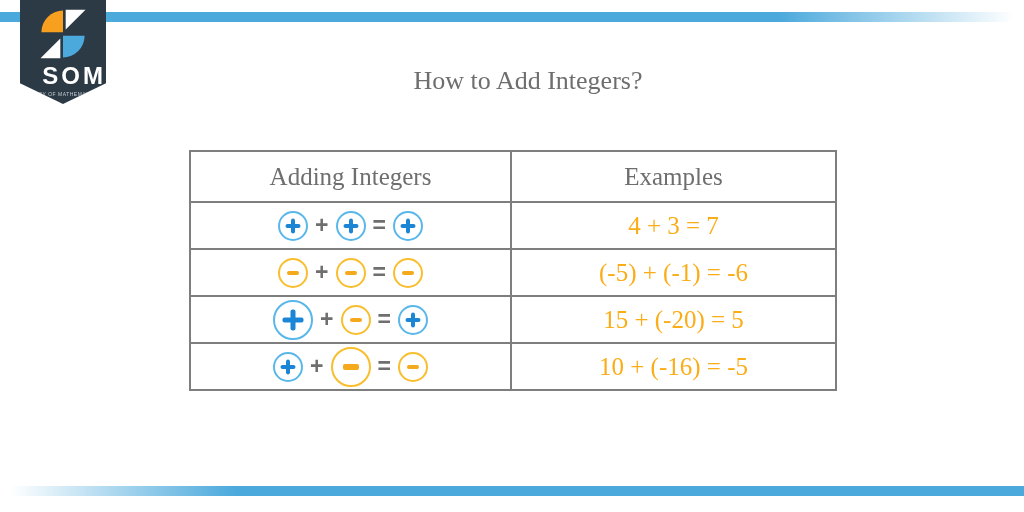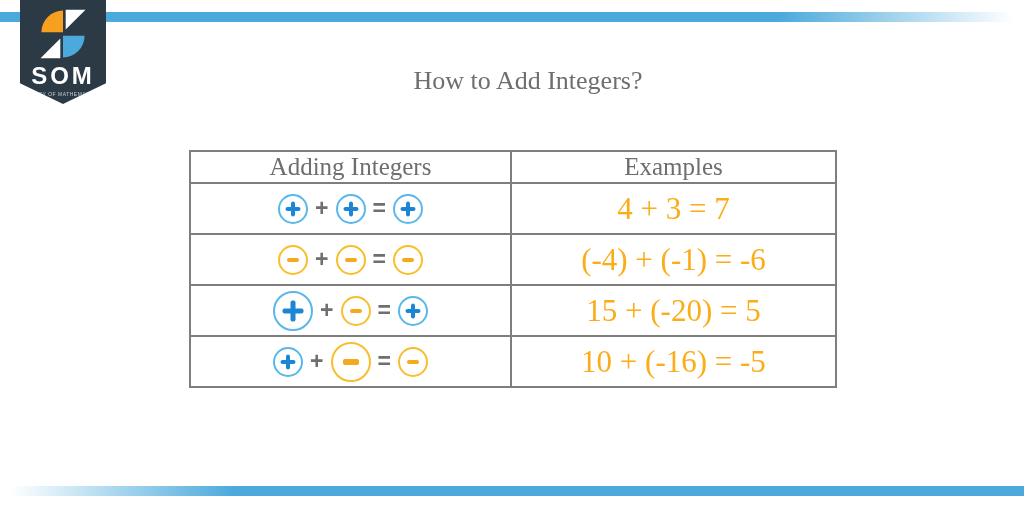--- a/index.html
+++ b/index.html
@@ -22,21 +22,21 @@
   
   .pennant {
     position:absolute; left:20px; top:0; width:86px; height:104px;
     background:var(--pennant-navy);
     clip-path:polygon(0 0, 100% 0, 100% 80%, 50% 100%, 0 80%);
     z-index:2; text-align:center;
   }
   .pennant svg { margin-top:7px; }
   .logo-acronym {
     color:#ffffff; font-family:"Liberation Sans", sans-serif;
-    font-size:24px; font-weight:700; letter-spacing:3px; line-height:1; margin-top:-1px;
+    font-size:24px; font-weight:700; letter-spacing:3px; line-height:1; margin-top:-1px;text-align:right;
   }
   .logo-tagline {
     color:#c3cdd3; font-family:"Liberation Sans", sans-serif;
     font-size:5px; letter-spacing:0.5px; margin-top:3px;
   }
 
   
   .page-title {
     position:absolute; top:50px; left:0; width:100%;
     text-align:center; font-size:26px; font-weight:400;
@@ -46,24 +46,24 @@
   
   table.integers {
     position:absolute; left:189px; top:150px; width:646px; height:238px;
     border-collapse:collapse; table-layout:fixed; background:#ffffff;
   }
   table.integers th, table.integers td {
     border:2px solid var(--border-gray); text-align:center; vertical-align:middle; padding:0;
   }
   table.integers col.c1 { width:321px; }
   table.integers col.c2 { width:325px; }
-  table.integers thead tr { height:32px; }
+  table.integers thead tr { height:51px; }
   table.integers tbody tr { height:47px; }
   th.hdr { font-weight:400; font-size:25px; color:var(--heading-gray); }
-  td.example-cell { font-size:31px; color:var(--example-text); }
+  td.example-cell { font-size:25px; color:var(--example-text); }
 
   
   .circle {
     display:inline-flex; position:relative; border-radius:50%;
     background:#fff; vertical-align:middle; box-sizing:border-box;
   }
   .circle.blue   { border:2px solid var(--circle-blue-border); }
   .circle.yellow { border:2px solid var(--circle-yellow-border); }
   .circle.md { width:30px; height:30px; }
   .circle.lg { width:40px; height:40px; }
@@ -131,21 +131,21 @@
   </tr>
 
   <tr>
     <td class="rule-cell"><span class="circle yellow md">
               <span class="bh"></span>
             </span><span class="op">+</span><span class="circle yellow md">
               <span class="bh"></span>
             </span><span class="op">=</span><span class="circle yellow md">
               <span class="bh"></span>
             </span></td>
-    <td class="example-cell">(-4) + (-1) = -6</td>
+    <td class="example-cell">(-5) + (-1) = -6</td>
   </tr>
 
   <tr>
     <td class="rule-cell"><span class="circle blue lg">
               <span class="bh"></span>
               <span class="bv"></span>
             </span><span class="op">+</span><span class="circle yellow md">
               <span class="bh"></span>
             </span><span class="op">=</span><span class="circle blue md">
               <span class="bh"></span>

